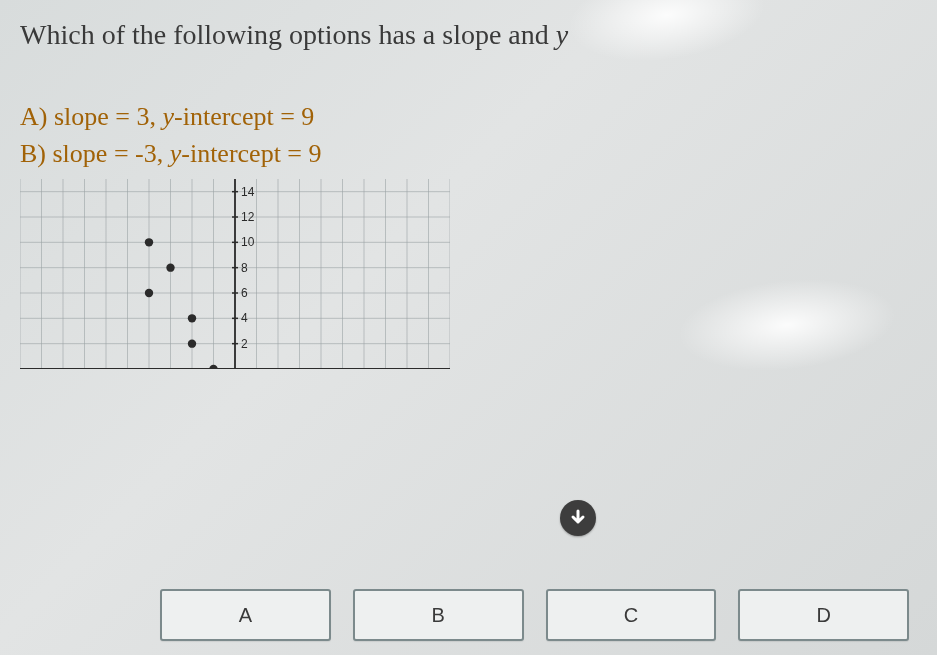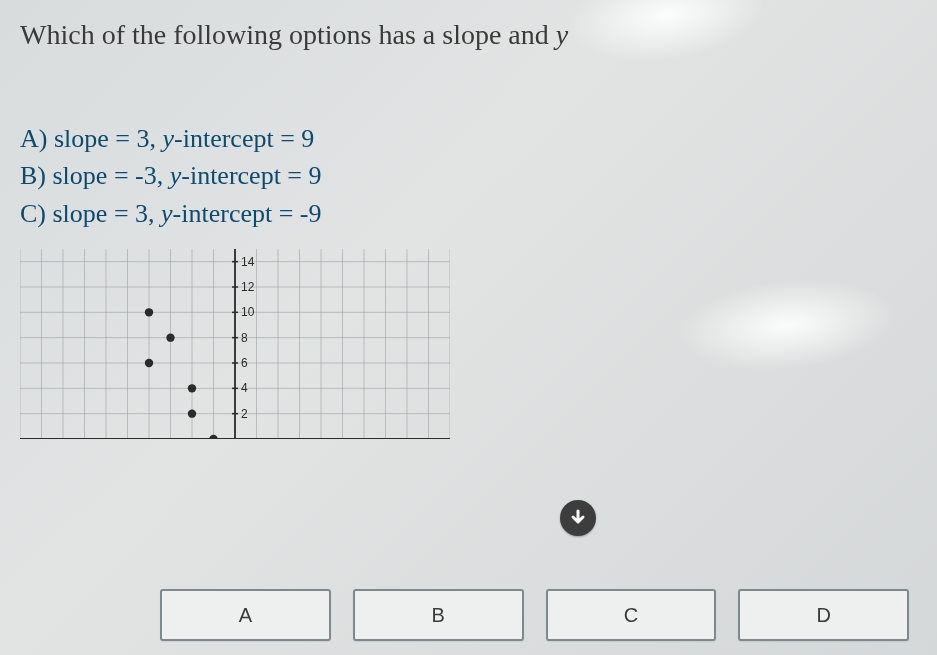--- a/index.html
+++ b/index.html
@@ -10,29 +10,29 @@
       font-family: Georgia, 'Times New Roman', serif;
       color: #2a2a2a;
       position: relative;
       overflow: hidden;
       padding: 16px 20px;
     }
     .question {
       font-size: 28px;
       line-height: 1.35;
       color: #3a3a3a;
-      margin-bottom: 28px;
+      margin-bottom: 6px;
       max-width: 720px;
     }
     .italic-y { font-style: italic; }
     .options {
       font-size: 26px;
       line-height: 1.45;
-      color: #0c4a6e;
-      margin-bottom: 16px;
+      color: #a16207;
+      margin-bottom: 6px;
     }
     .option-row .letter { }
     .chart-area {
       position: relative;
       width: 430px;
       height: 190px;
       margin-top: 4px;
       margin-left: 0;
     }
     .chart-svg { display: block; }
@@ -94,24 +94,20 @@
 </div>
 
 <div class="options">
   <div class="option-row">
     <span class="letter">A)</span>
     <span>slope = 3, </span><span class="italic-y">y</span><span>-intercept = 9</span>
   </div>
   <div class="option-row">
     <span class="letter">B)</span>
     <span>slope = -3, </span><span class="italic-y">y</span><span>-intercept = 9</span>
-  </div>
-  <div class="option-row">
-    <span class="letter">C)</span>
-    <span>slope = 3, </span><span class="italic-y">y</span><span>-intercept = -9</span>
   </div>
 </div>
 
 <div class="chart-area">
   <svg class="chart-svg" width="430" height="190" viewBox="0 0 430 190">
       <line x1="0" y1="0" x2="0" y2="190" stroke="#9aa3a5" stroke-width="0.6"></line>
       <line x1="21.5" y1="0" x2="21.5" y2="190" stroke="#9aa3a5" stroke-width="0.6"></line>
       <line x1="43" y1="0" x2="43" y2="190" stroke="#9aa3a5" stroke-width="0.6"></line>
       <line x1="64.5" y1="0" x2="64.5" y2="190" stroke="#9aa3a5" stroke-width="0.6"></line>
       <line x1="86" y1="0" x2="86" y2="190" stroke="#9aa3a5" stroke-width="0.6"></line>

